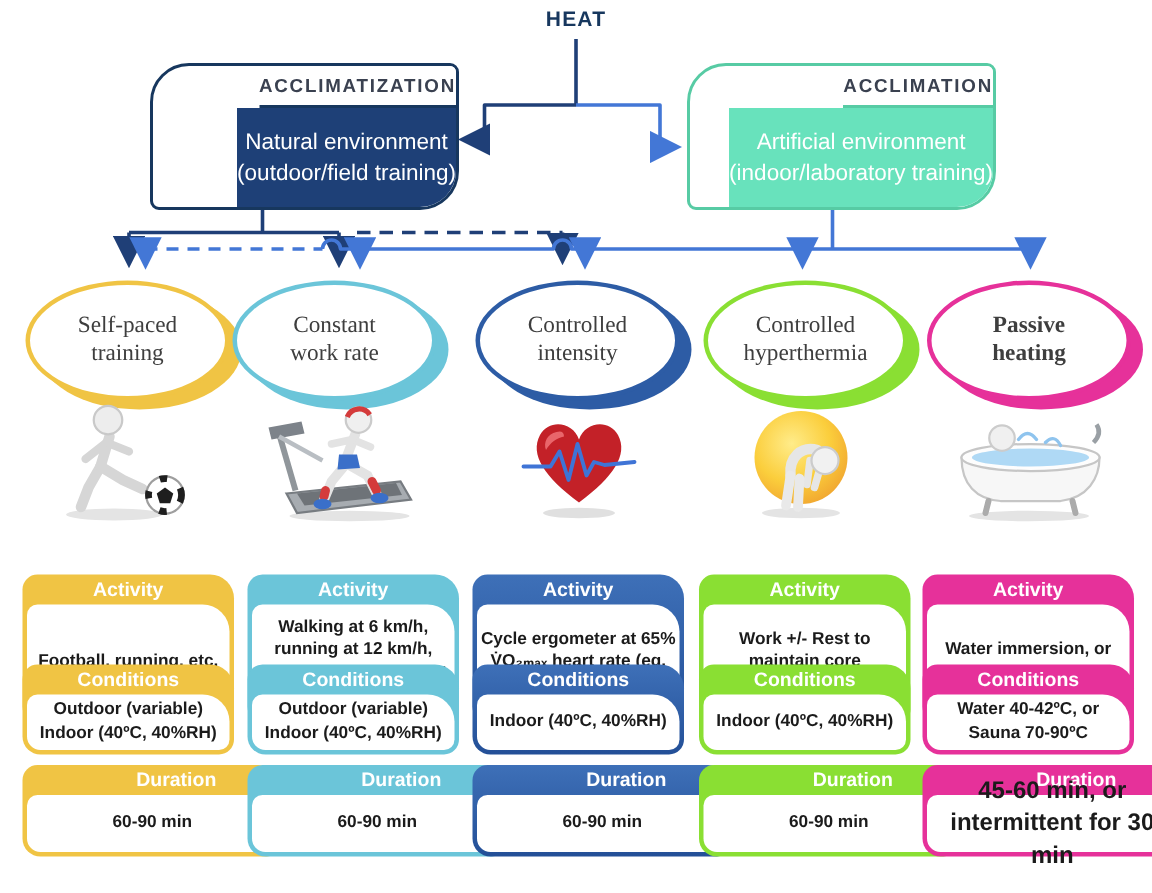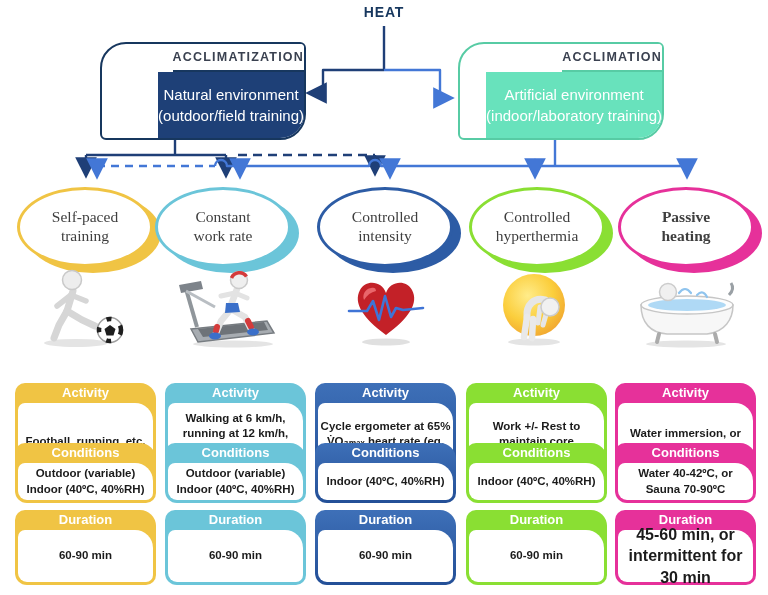--- a/index.html
+++ b/index.html
@@ -38,21 +38,21 @@
     font-family:"Liberation Serif","DejaVu Serif",serif;font-size:15.5px;color:#3E3E3E;
     line-height:1.2;white-space:pre-line;}
 
   .figure{position:absolute;top:262px;width:141px;height:87px;z-index:2;
     display:flex;align-items:flex-end;justify-content:center;}
 
   .block{position:absolute;width:141px;z-index:2;background:var(--grad,var(--c));
     border-radius:10px 16px 10px 12px;}
   .row-a{top:351px;height:100px;margin-top:32px;}
   .row-c{top:443px;height:60px;}
-  .row-d{top:510px;height:75px;}
+  .row-d{top:510px;height:61px;padding-left:32px;}
   .block .band{height:20px;line-height:20px;text-align:center;color:#fff;
     font-size:13px;font-weight:bold;}
   .block .content{position:absolute;left:3px;right:3px;top:20px;bottom:3px;background:#fff;
     border-radius:7px 18px 7px 9px;display:flex;align-items:center;justify-content:center;
     text-align:center;white-space:pre-line;font-size:11.5px;font-weight:bold;color:#1B1B1B;
     line-height:1.32;padding:0 1px;}
   .colA{left:15px;} .colB{left:165px;} .colC{left:315px;} .colD{left:466px;} .colE{left:615px;}
   .oval.colA{left:17px;} .oval.colB{left:155px;} .oval.colC{left:317px;} .oval.colD{left:469px;} .oval.colE{left:618px;font-weight:bold;}
   .m4 .row-d .content, .block.small .content{font-size:16px;}
 </style>

